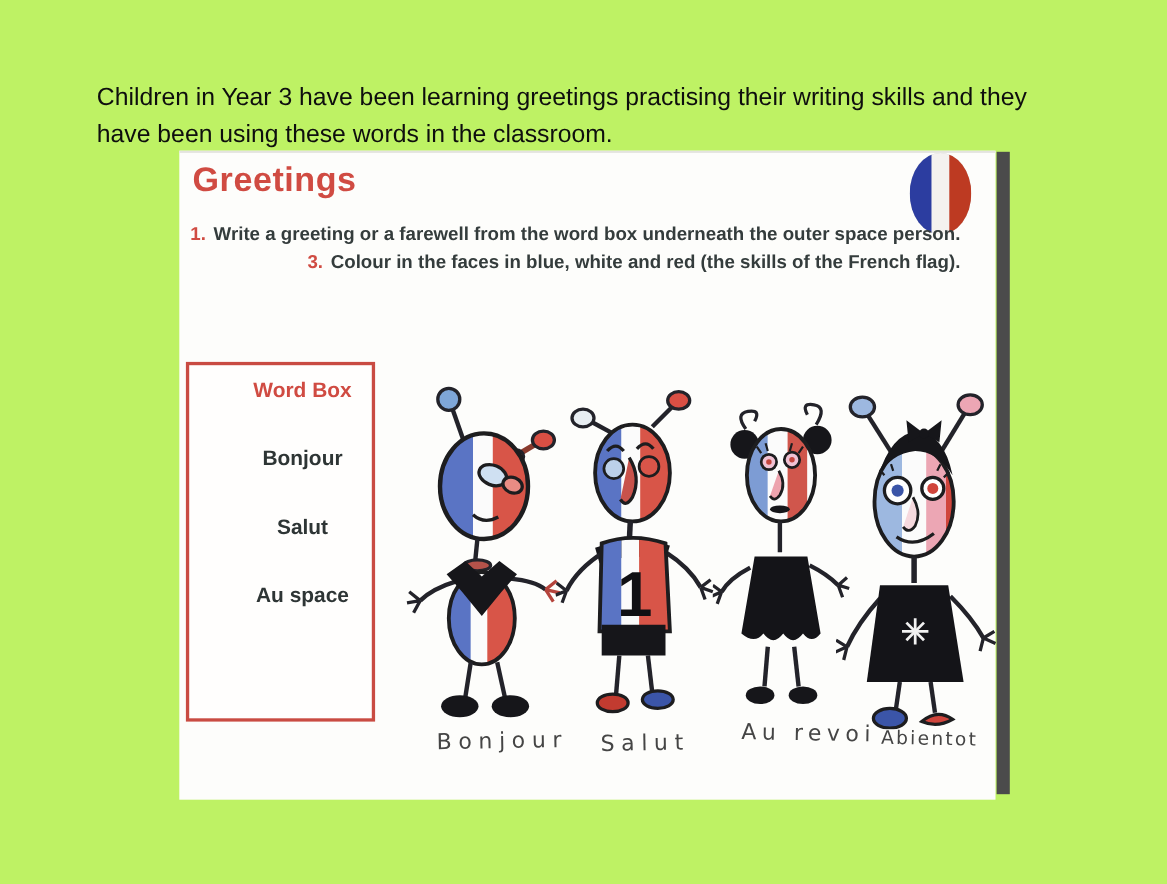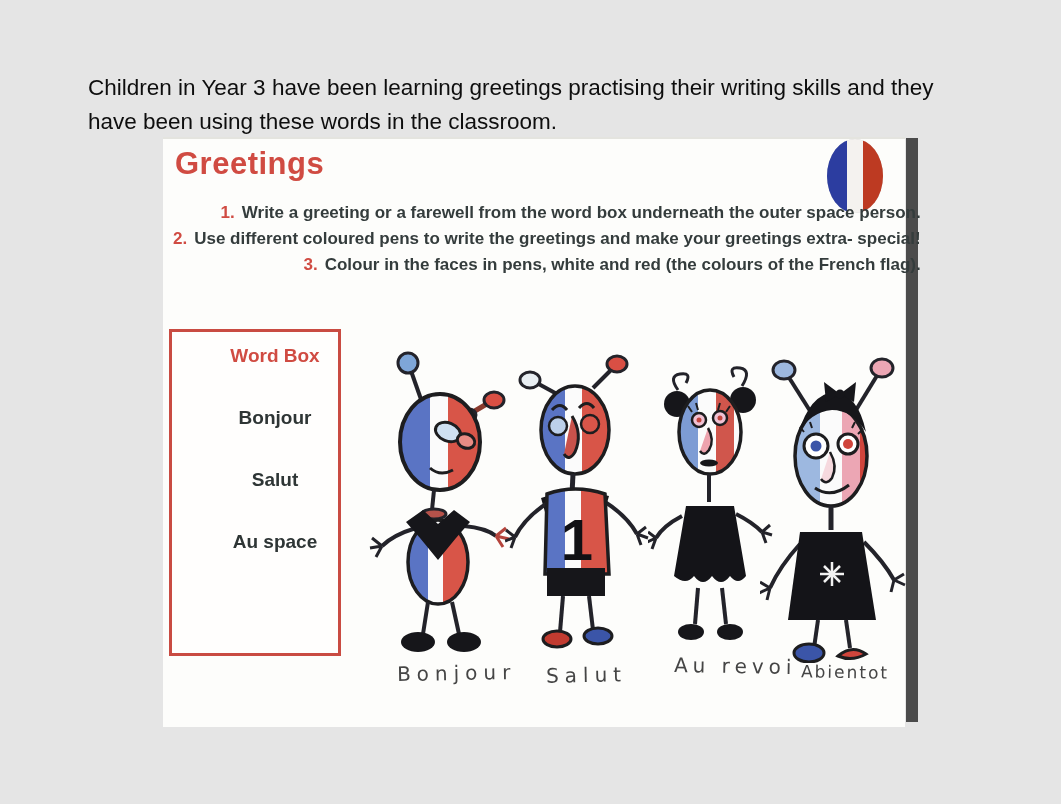--- a/index.html
+++ b/index.html
@@ -1,16 +1,16 @@
 <!DOCTYPE html>
 <html><head>
 <meta charset="utf-8">
 <style>
   html,body{margin:0;padding:0;background:#ffffff;}
-  .stage{position:relative;width:1061px;height:804px;background:#e5e5e5;overflow:hidden;
+  .stage{position:relative;width:1061px;height:804px;background:#bef264;overflow:hidden;
          font-family:"Liberation Sans",sans-serif;}
 
   
   .caption{position:absolute;left:88px;top:71px;width:900px;margin:0;
            font-size:22.5px;line-height:34px;color:#0e0e0e;}
 
   
   .worksheet{position:absolute;left:163px;top:137px;width:742px;height:588px;
              background:#fdfdfb;border-top:2px solid #e4e4df;}
 
@@ -61,24 +61,21 @@
     <div class="r"></div>
   </div>
 
   <h1 class="ws-title">Greetings</h1>
 
   <ol class="instructions">
     <li>
       <span class="num">1.</span><span>Write a greeting or a farewell from the word box underneath the outer space person.</span>
     </li>
     <li>
-      <span class="num">2.</span><span>Use different coloured pens to write the greetings and make your greetings extra- special!</span>
-    </li>
-    <li>
-      <span class="num">3.</span><span>Colour in the faces in pens, white and red (the colours of the French flag).</span>
+      <span class="num">3.</span><span>Colour in the faces in blue, white and red (the skills of the French flag).</span>
     </li>
   </ol>
 
   <div class="word-box">
     <div class="wb-title">Word Box</div>
     <div class="wb-word">Bonjour</div>
     <div class="wb-word">Salut</div>
     <div class="wb-word">Au space</div>
   </div>
 

